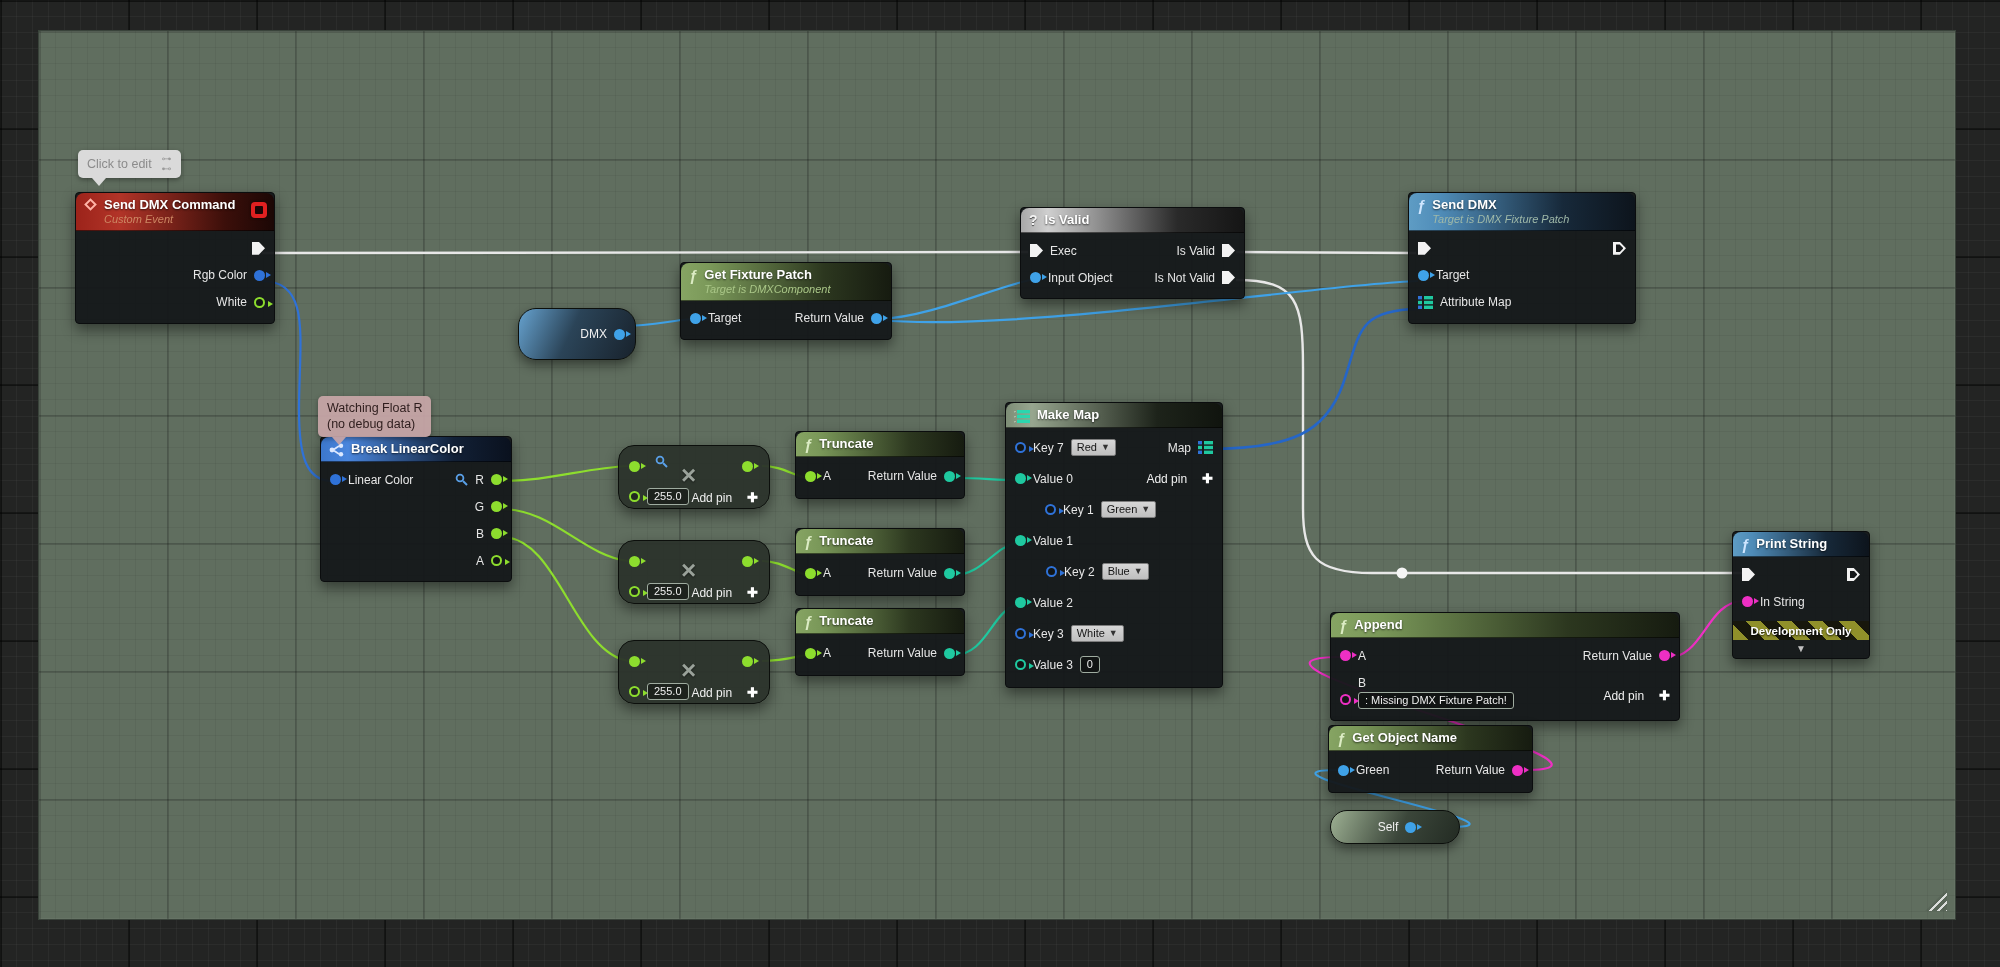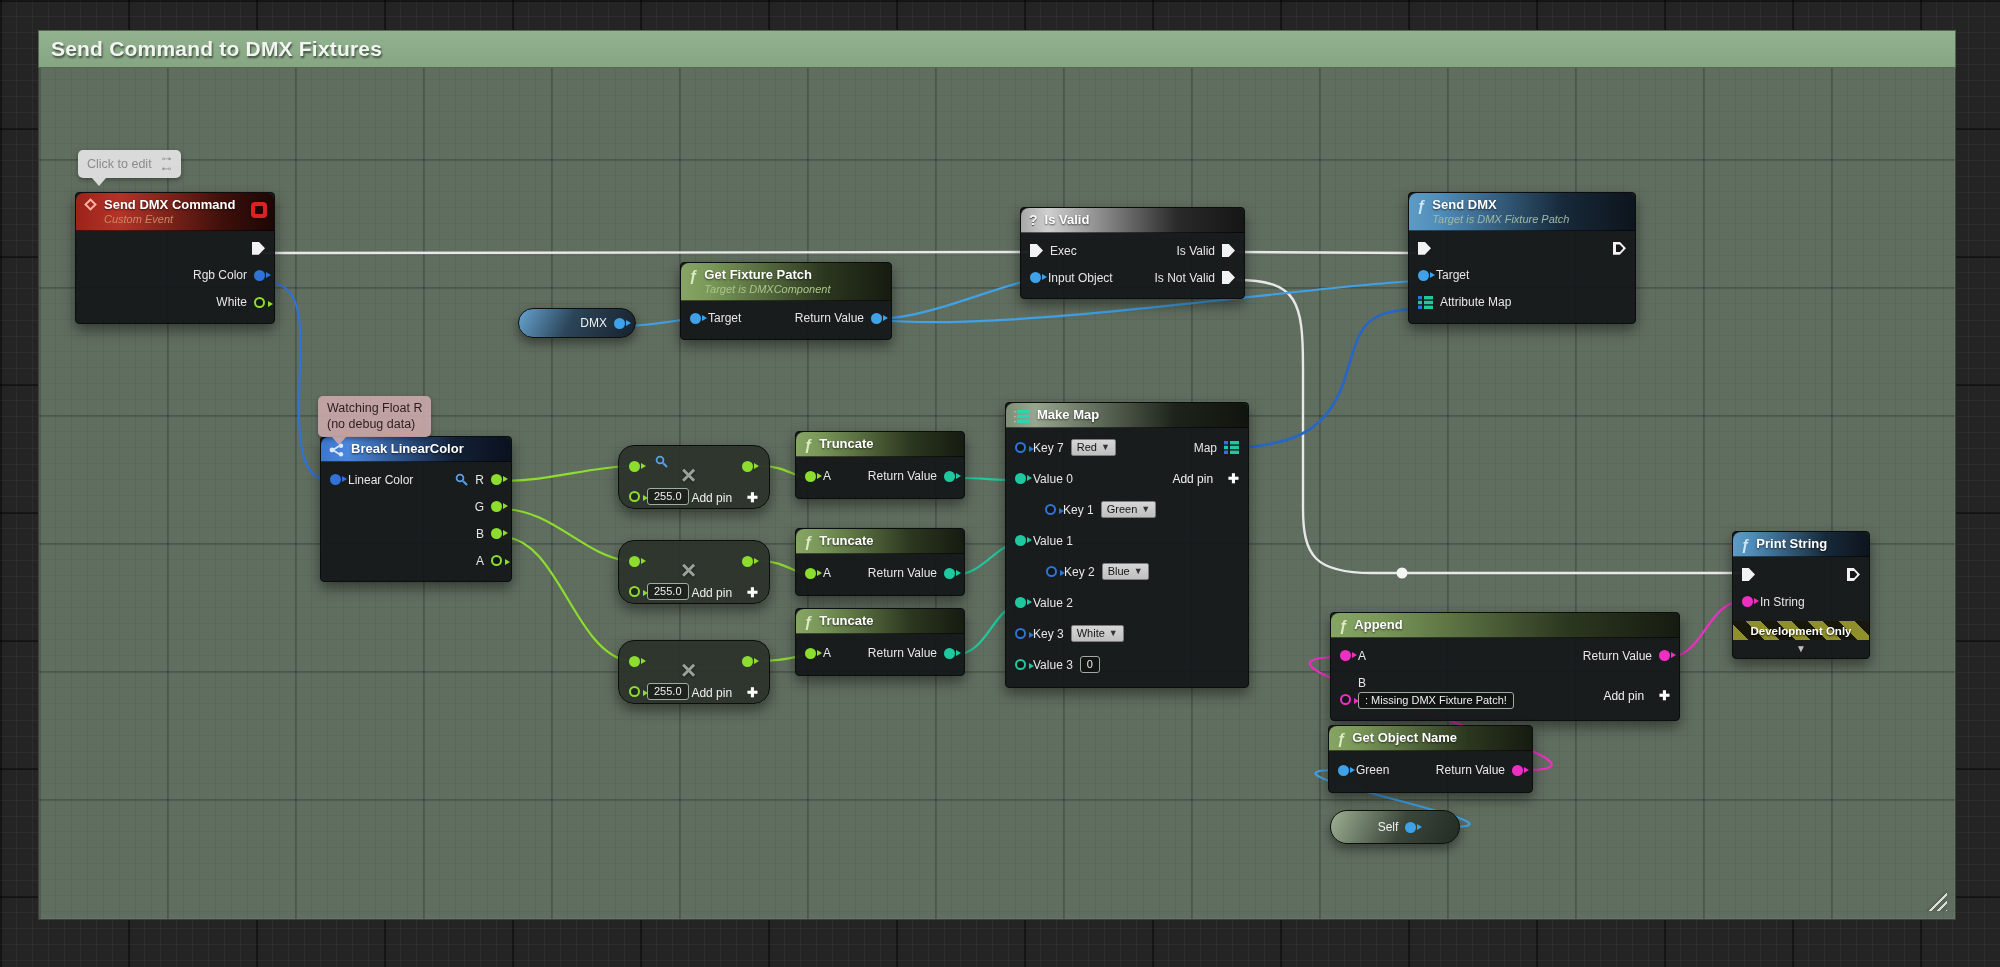--- a/index.html
+++ b/index.html
@@ -100,21 +100,21 @@
   .magicon { flex:0 0 auto; }
   
   .mult { position:absolute; z-index:10; width:152px; height:64px; background:rgba(43,51,43,0.95); border:1px solid #0c0f0c; border-radius:16px; box-shadow:0 6px 14px rgba(0,0,0,0.45); color:#e6e6e6; font-size:12px; }
   .mult .op { position:absolute; left:62px; top:14px; font-size:26px; font-weight:bold; color:#9aa29a; text-shadow:0 1px 2px rgba(0,0,0,0.5); }
   .mult .tpin-l { position:absolute; left:10px; top:15px; }
   .mult .tpin-r { position:absolute; right:10px; top:15px; }
   .mult .brow { position:absolute; left:10px; top:42px; display:flex; align-items:center; gap:7px; }
   .mult .ap { position:absolute; right:11px; top:44px; }
   .mult .mag { position:absolute; left:36px; top:9px; }
   
-  .pill { position:absolute; z-index:10; height:30px; border-radius:18px; border:1px solid #0c0f0c; box-shadow:0 5px 12px rgba(0,0,0,0.45); display:flex; align-items:center; justify-content:flex-end; gap:7px; padding:0 10px 0 14px; color:#f0f0f0; font-size:12px; }
+  .pill { position:absolute; z-index:10; height:52px; border-radius:18px; border:1px solid #0c0f0c; box-shadow:0 5px 12px rgba(0,0,0,0.45); display:flex; align-items:center; justify-content:flex-end; gap:7px; padding:0 10px 0 14px; color:#f0f0f0; font-size:12px; }
   .pill-dmx { background:linear-gradient(115deg,#66a2cf,#2c4burned 0); }
   .pill-dmx { background:linear-gradient(115deg,#66a2cf 0%,#2b4458 45%,#18222c 100%); }
   .pill-self { background:linear-gradient(115deg,#9db093 0%,#3b463a 55%,#232b23 100%); height:34px; }
   
   .bubble { position:absolute; z-index:12; border-radius:5px; font-size:12.5px; padding:4px 9px; box-shadow:0 2px 5px rgba(0,0,0,0.35); }
   .bubble::after { content:''; position:absolute; left:14px; bottom:-8px; border-left:7px solid transparent; border-right:7px solid transparent; }
   .bub-edit { background:#dadada; color:#8b8b8b; display:flex; gap:10px; align-items:center; }
   .bub-edit::after { border-top:8px solid #dadada; }
   .bub-watch { background:rgba(201,166,168,0.92); color:#2e1d1d; line-height:1.3; }
   .bub-watch::after { border-top:8px solid rgba(201,166,168,0.92); }
@@ -125,23 +125,20 @@
     color:#fff; font-weight:bold; font-size:11.5px; text-shadow:0 1px 2px rgba(0,0,0,0.9); }
   .chev { text-align:center; color:#c0c0c0; font-size:10px; padding:3px 0 4px; }
   .blab { line-height:1; }
 </style>
 </head>
 <body>
 
 <div class="canvas">
 
   <div class="comment-body"></div>
-  <div class="comment-header">
-    <span class="comment-title">Send Command to DMX Fixtures</span>
-  </div>
   <div class="comment-resize"></div>
 
   <svg class="wires" width="2000" height="967">
     <path d="M262,253 L1028,252" stroke="#e8e8e8" stroke-width="2.4" fill="none"></path>
     <path d="M1236,252 L1416,253" stroke="#e8e8e8" stroke-width="2.4" fill="none"></path>
     <path d="M1236,280 C1298,280 1303,302 1303,368 L1303,508 C1303,556 1315,573 1372,573 L1700,573 C1722,573 1728,573 1742,573" stroke="#e8e8e8" stroke-width="2.4" fill="none"></path>
     <circle cx="1402" cy="573" r="5.5" fill="#f5f5f5"></circle>
     <path d="M262,281 C312,281 299,340 299,410 C299,456 306,479 330,481" stroke="#2f72d8" stroke-width="2.2" fill="none"></path>
     <path d="M622,326 C652,326 668,321 691,319" stroke="#3fa2e8" stroke-width="2.2" fill="none"></path>
     <path d="M880,319 C930,317 992,288 1030,280" stroke="#3fa2e8" stroke-width="2.2" fill="none"></path>
@@ -453,21 +450,21 @@
             <span>A</span>
           </span>
       <span class="pg">
             <span>Return Value</span>
             <span class="pin f c-int"></span>
           </span>
     </div>
       </div>
   </div>
 
-  <div class="node" style="left:1005px;top:402px;width:244px;">
+  <div class="node" style="left:1005px;top:402px;width:218px;">
     <div class="hdr hdr-mapg">
       <svg width="16" height="13" style="margin-top:3px;">
           <rect x="3" y="0" width="13" height="3.4" fill="#2bd6ae"></rect>
           <rect x="3" y="4.8" width="13" height="3.4" fill="#2bd6ae"></rect>
           <rect x="3" y="9.6" width="13" height="3.4" fill="#2bd6ae"></rect>
           <path d="M1.5,1 L0,2.5 M1.5,6 L0,7.5 M1.5,11 L0,12.5" stroke="#cfe0d0" stroke-width="1"></path>
         </svg>
       <span class="titles">
           <span class="t">Make Map</span>
         </span>

